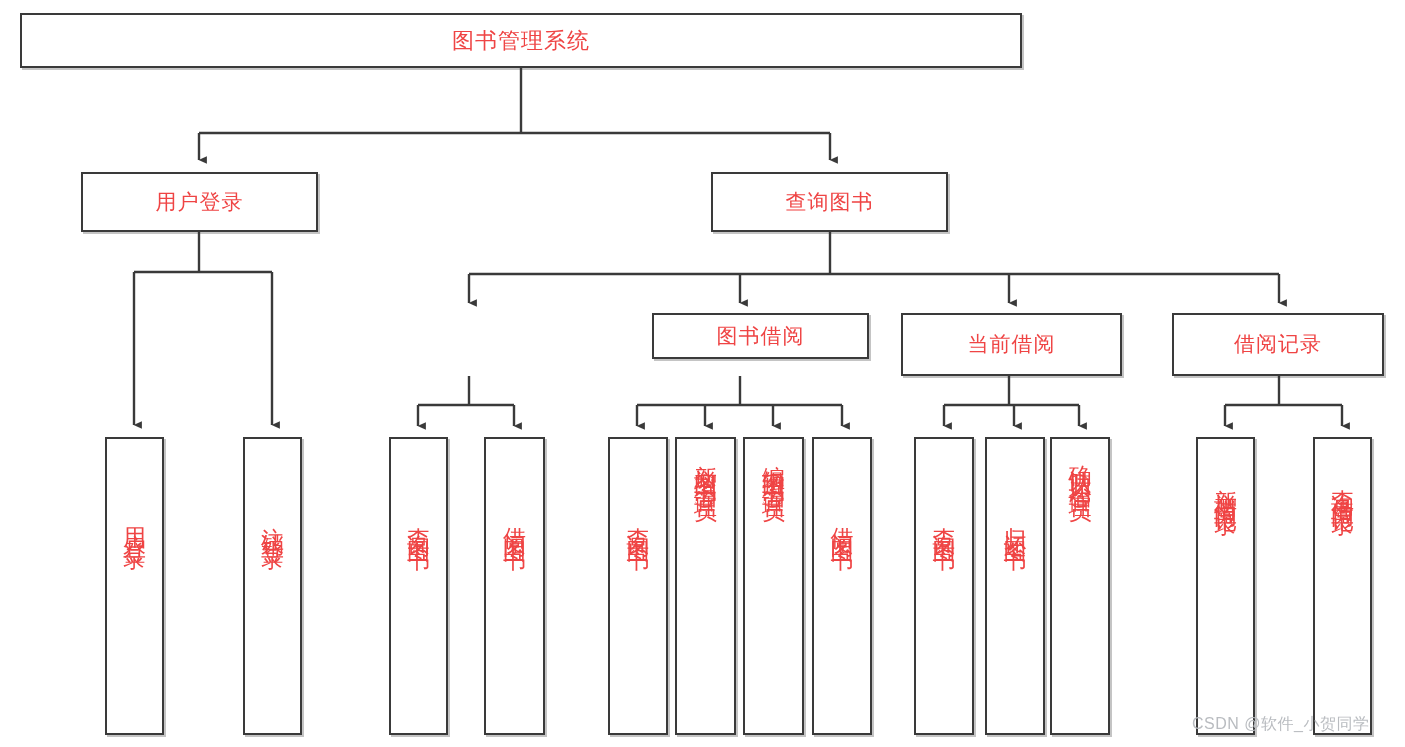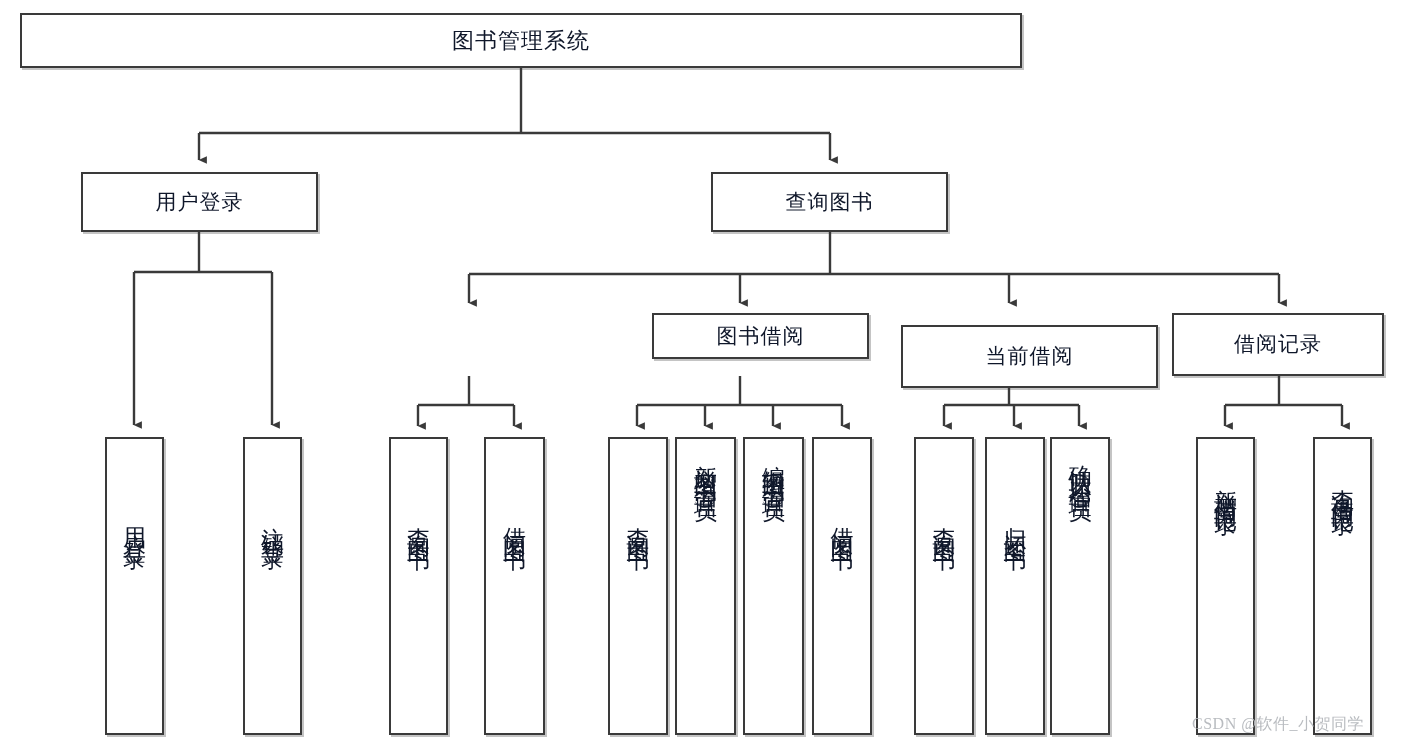--- a/index.html
+++ b/index.html
@@ -27,21 +27,21 @@
     display:flex;
     align-items:center;
     justify-content:center;
     color:#1a1a1a;
     box-shadow:2px 2px 0 rgba(60,60,60,.30);
   }
   .node .label{
     display:block;
     text-align:right;
     line-height:1.18;
-    color:#0f172a;
+    color:#ef4444;
   }
   
   .node.h .label{
     font-size:21px;
     letter-spacing:1px;
     white-space:nowrap;
   }
   .node.root .label{font-size:22px;}
   
   .node.v{
@@ -59,21 +59,21 @@
     white-space:nowrap;
   }
   .node.v.tall .label{letter-spacing:5px;}
   .watermark{
     position:absolute;
     left:1192px;top:714px;
     font-size:16px;
     color:#b9bcc0;
     letter-spacing:.5px;
     white-space:nowrap;
-    font-family:Liberation Serif, serif;
+    font-family:Liberation Sans, sans-serif;
   }
 </style>
 </head>
 <body>
 
 <div id="diagram">
 
   <svg id="edges" viewBox="0 0 1405 747" width="1405" height="747" xmlns="http://www.w3.org/2000/svg">
     <defs>
       <marker id="arw" viewBox="0 0 12 12" refX="6" refY="10.5" markerWidth="9" markerHeight="9" orient="auto-start-reverse" markerUnits="userSpaceOnUse">
@@ -131,21 +131,21 @@
   <div class="node h" style="left:81px;top:172px;width:237px;height:60px;">
     <span class="label">用户登录</span>
   </div>
   <div class="node h" style="left:711px;top:172px;width:237px;height:60px;">
     <span class="label">查询图书</span>
   </div>
 
   <div class="node h" style="left:652px;top:313px;width:217px;height:46px;">
     <span class="label">图书借阅</span>
   </div>
-  <div class="node h" style="left:901px;top:325px;width:257px;height:63px;">
+  <div class="node h" style="left:901px;top:313px;width:221px;height:63px;">
     <span class="label">当前借阅</span>
   </div>
   <div class="node h" style="left:1172px;top:313px;width:212px;height:63px;">
     <span class="label">借阅记录</span>
   </div>
 
   <div class="node v" style="left:105px;top:437px;width:59px;height:298px;padding-top:70px;">
     <span class="label">用户登录</span>
   </div>
   <div class="node v" style="left:243px;top:437px;width:59px;height:298px;padding-top:70px;">

